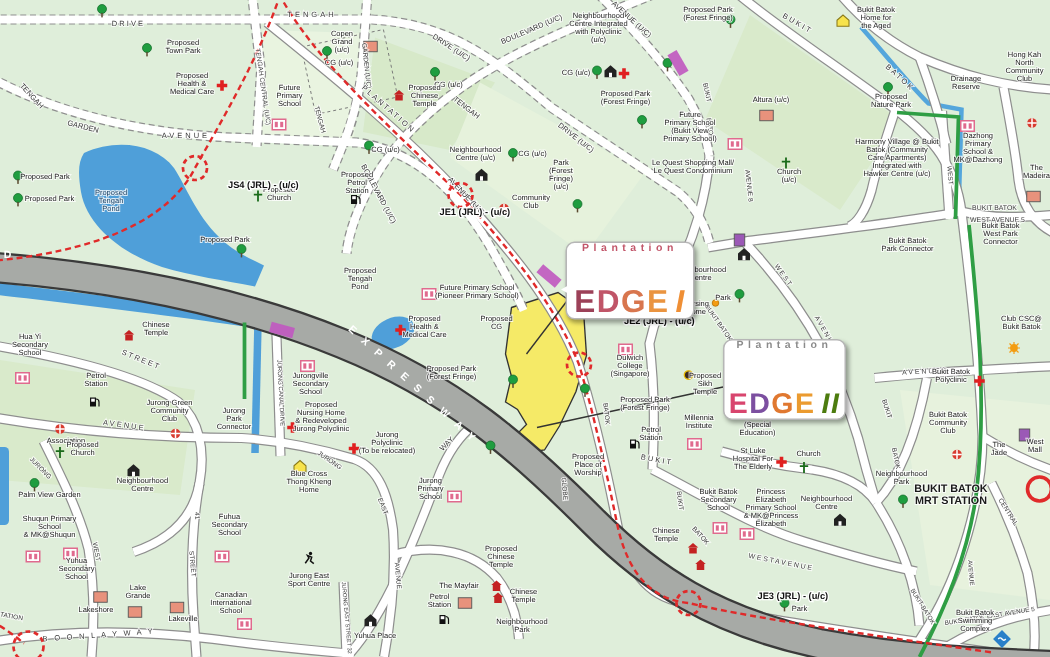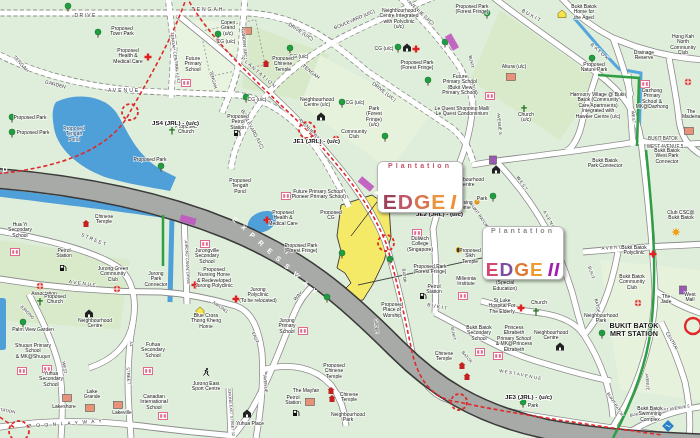--- a/index.html
+++ b/index.html
@@ -703,16 +703,16 @@
     <div class="brand" style="color: rgb(194, 86, 106);">Plantation</div>
     <div class="word">
       <span class="edge-word"><span style="color: rgb(156, 65, 88);">E</span><span style="color: rgb(192, 85, 104);">D</span><span style="color: rgb(216, 118, 78);">G</span><span style="color: rgb(234, 148, 64);">E</span></span>
       <span class="sfx" style="color: rgb(239, 143, 53);">I</span>
     </div>
   </div>
   <div class="callout c2">
     <div class="brand" style="color: rgb(139, 139, 139);">Plantation</div>
     <div class="word">
       <span class="edge-word"><span style="color: rgb(216, 69, 110);">E</span><span style="color: rgb(124, 79, 160);">D</span><span style="color: rgb(224, 120, 48);">G</span><span style="color: rgb(235, 155, 48);">E</span></span>
-      <span class="sfx" style="color: #a21caf;">II</span>
+      <span class="sfx" style="color: #4d7c0f;">II</span>
     </div>
   </div>
 </div>
 
 </body></html>

